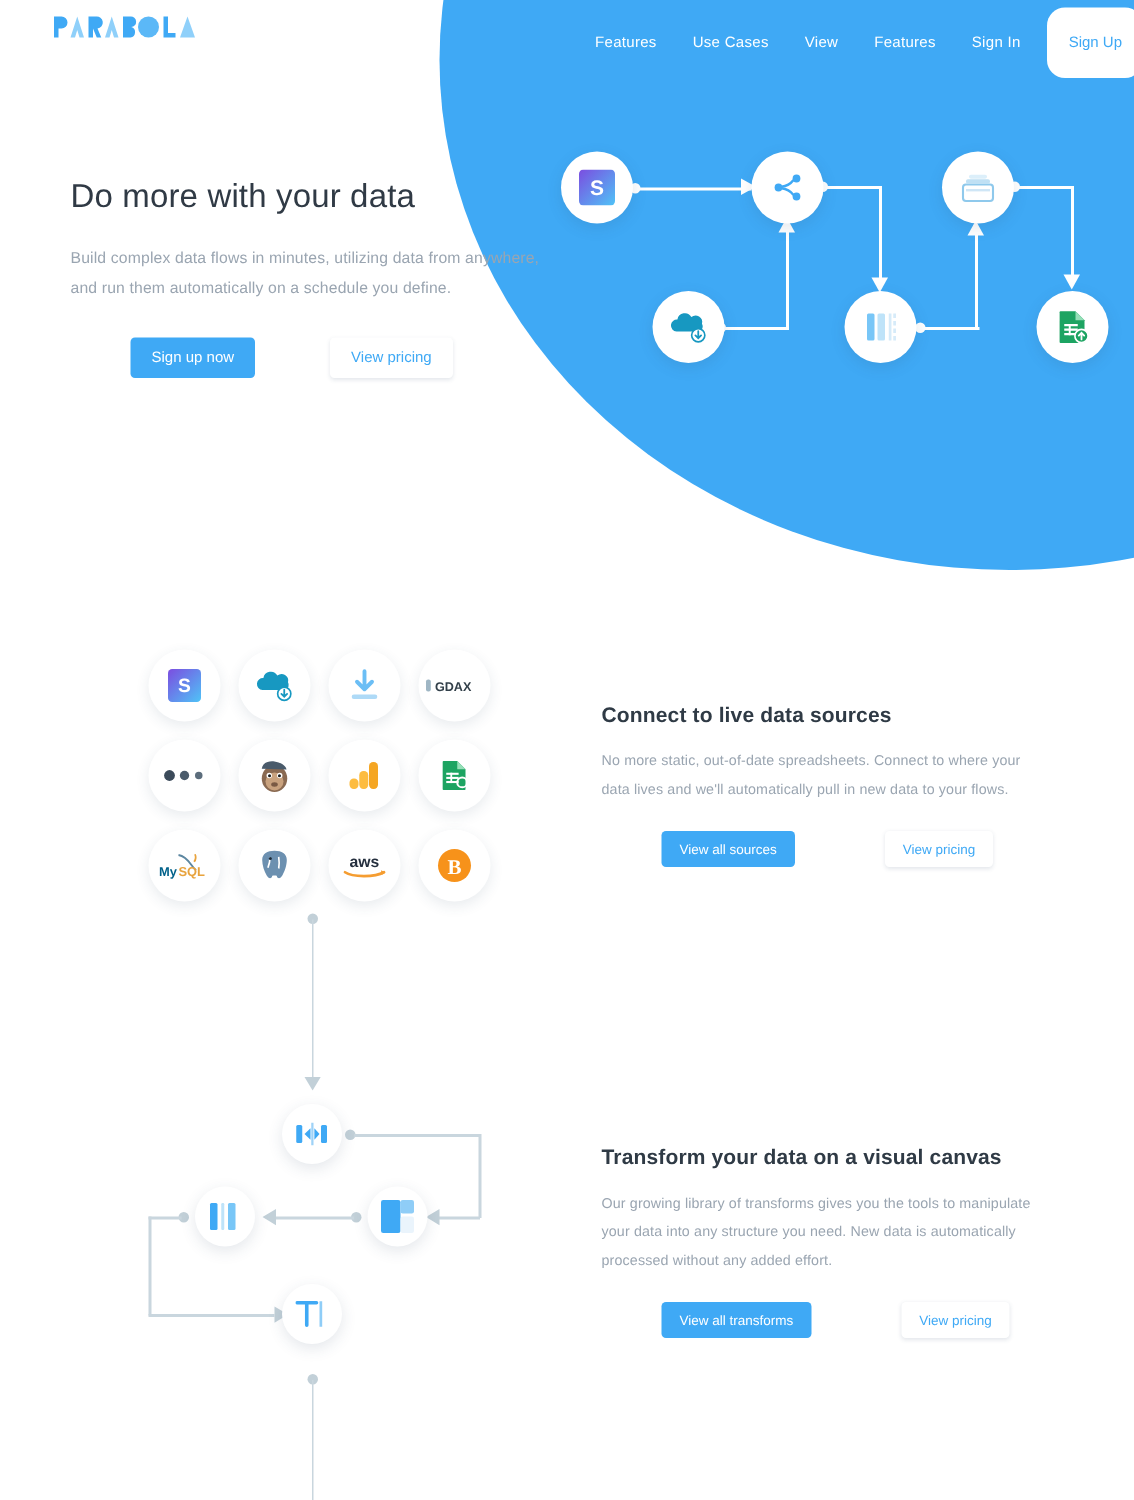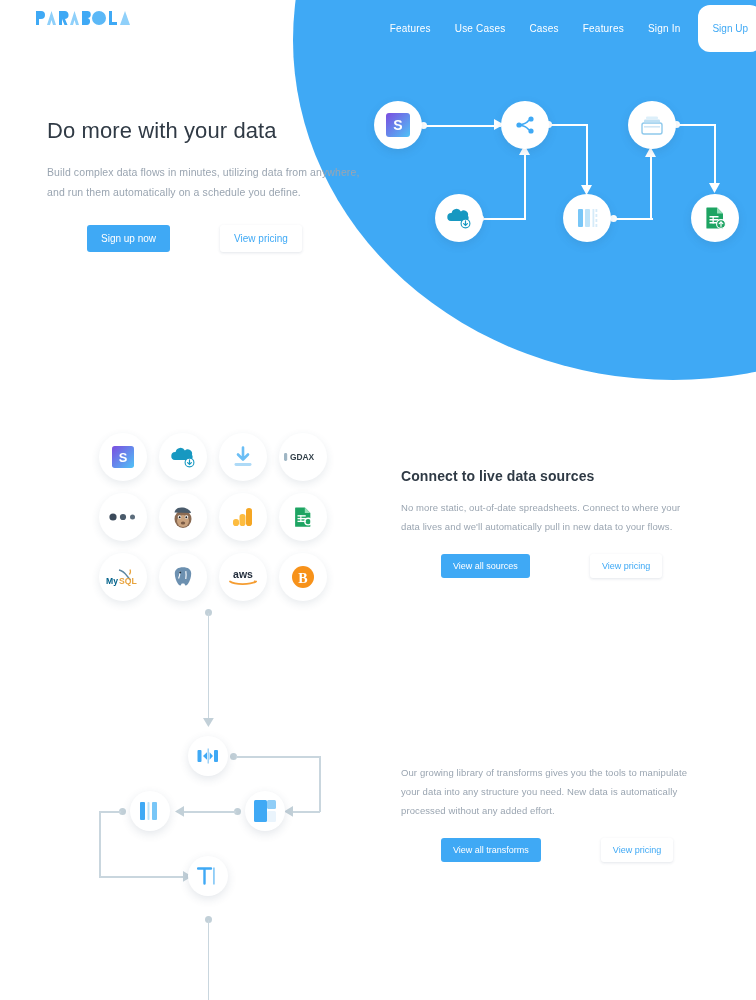--- a/index.html
+++ b/index.html
@@ -123,21 +123,21 @@
           <circle cx="63" cy="8" r="7" fill="#5BB8F7"></circle>
           <path d="M73 1h3v11h5v3h-8z" fill="#3FA9F5"></path>
           <path d="M84 15 89 1 94 15z" fill="#8FD0FA"></path>
         </g>
       </svg>
     </div>
 
     <div class="nav-links">
       <a class="nav-link" href="#">Features</a>
       <a class="nav-link" href="#">Use Cases</a>
-      <a class="nav-link" href="#">Cases</a>
+      <a class="nav-link" href="#">View</a>
       <a class="nav-link" href="#">Features</a>
       <a class="nav-link" href="#">Sign In</a>
       <span class="nav-signup">Sign Up</span>
     </div>
   </div>
 
   <div class="hero-copy">
     <h1 class="hero-title">Do more with your data</h1>
     <p class="hero-sub">Build complex data flows in minutes, utilizing data from anywhere, and run them automatically on a schedule you define.</p>
     <div class="btn-row">
@@ -429,20 +429,21 @@
   </div>
 
   <div class="node" style="left:188px;top:856px;width:40px;height:40px;">
     <svg width="22" height="20" viewBox="0 0 22 20">
       <path d="M1 2.5h13M7.5 2.5v15" stroke="#3FA9F5" stroke-width="2.4" fill="none" stroke-linecap="round"></path>
       <rect x="16" y="1.5" width="1.8" height="17" fill="#8FCDF7"></rect>
     </svg>
   </div>
 
   <div class="feature" style="left:401px;top:763px;">
+    <h2 class="feature-title">Transform your data on a visual canvas</h2>
     <p class="feature-body">Our growing library of transforms gives you the tools to manipulate your data into any structure you need. New data is automatically processed without any added effort.</p>
     <div class="btn-row">
       <button class="btn btn-primary">View all transforms</button>
       <button class="btn btn-ghost">View pricing</button>
     </div>
   </div>
 
 </div>
 
 </body></html>

